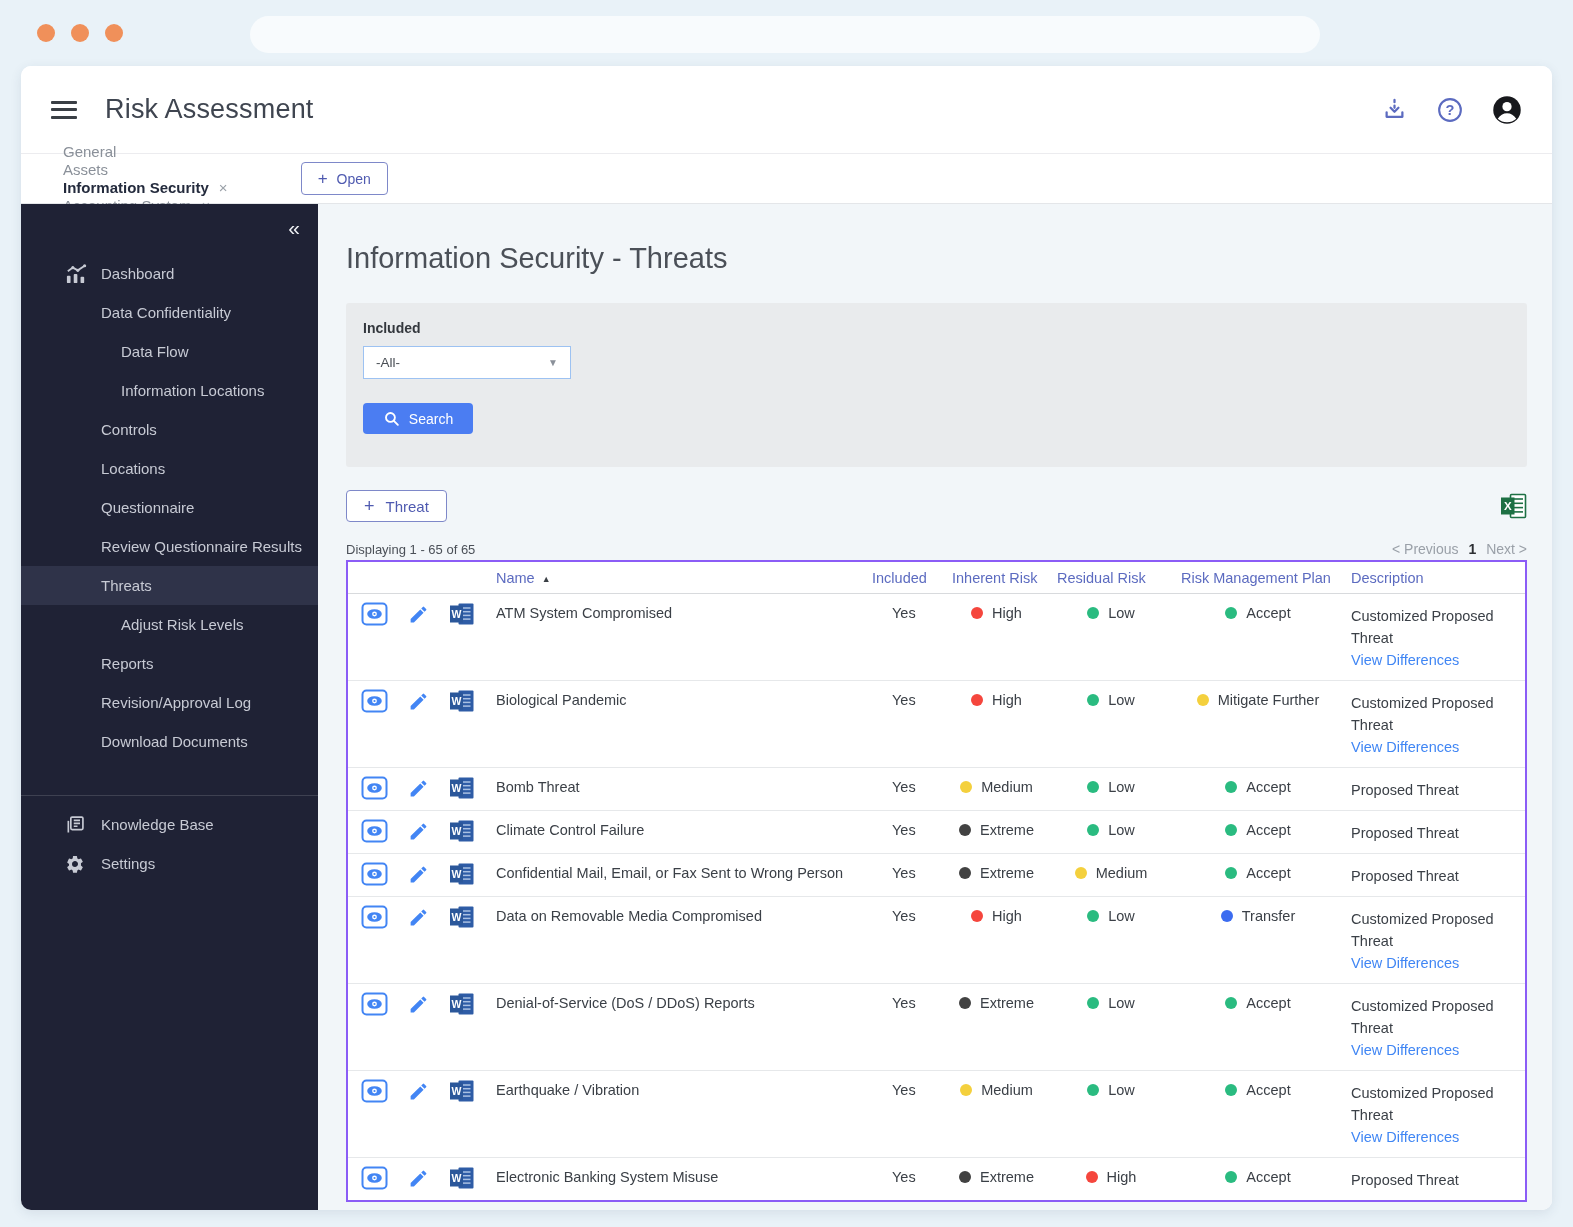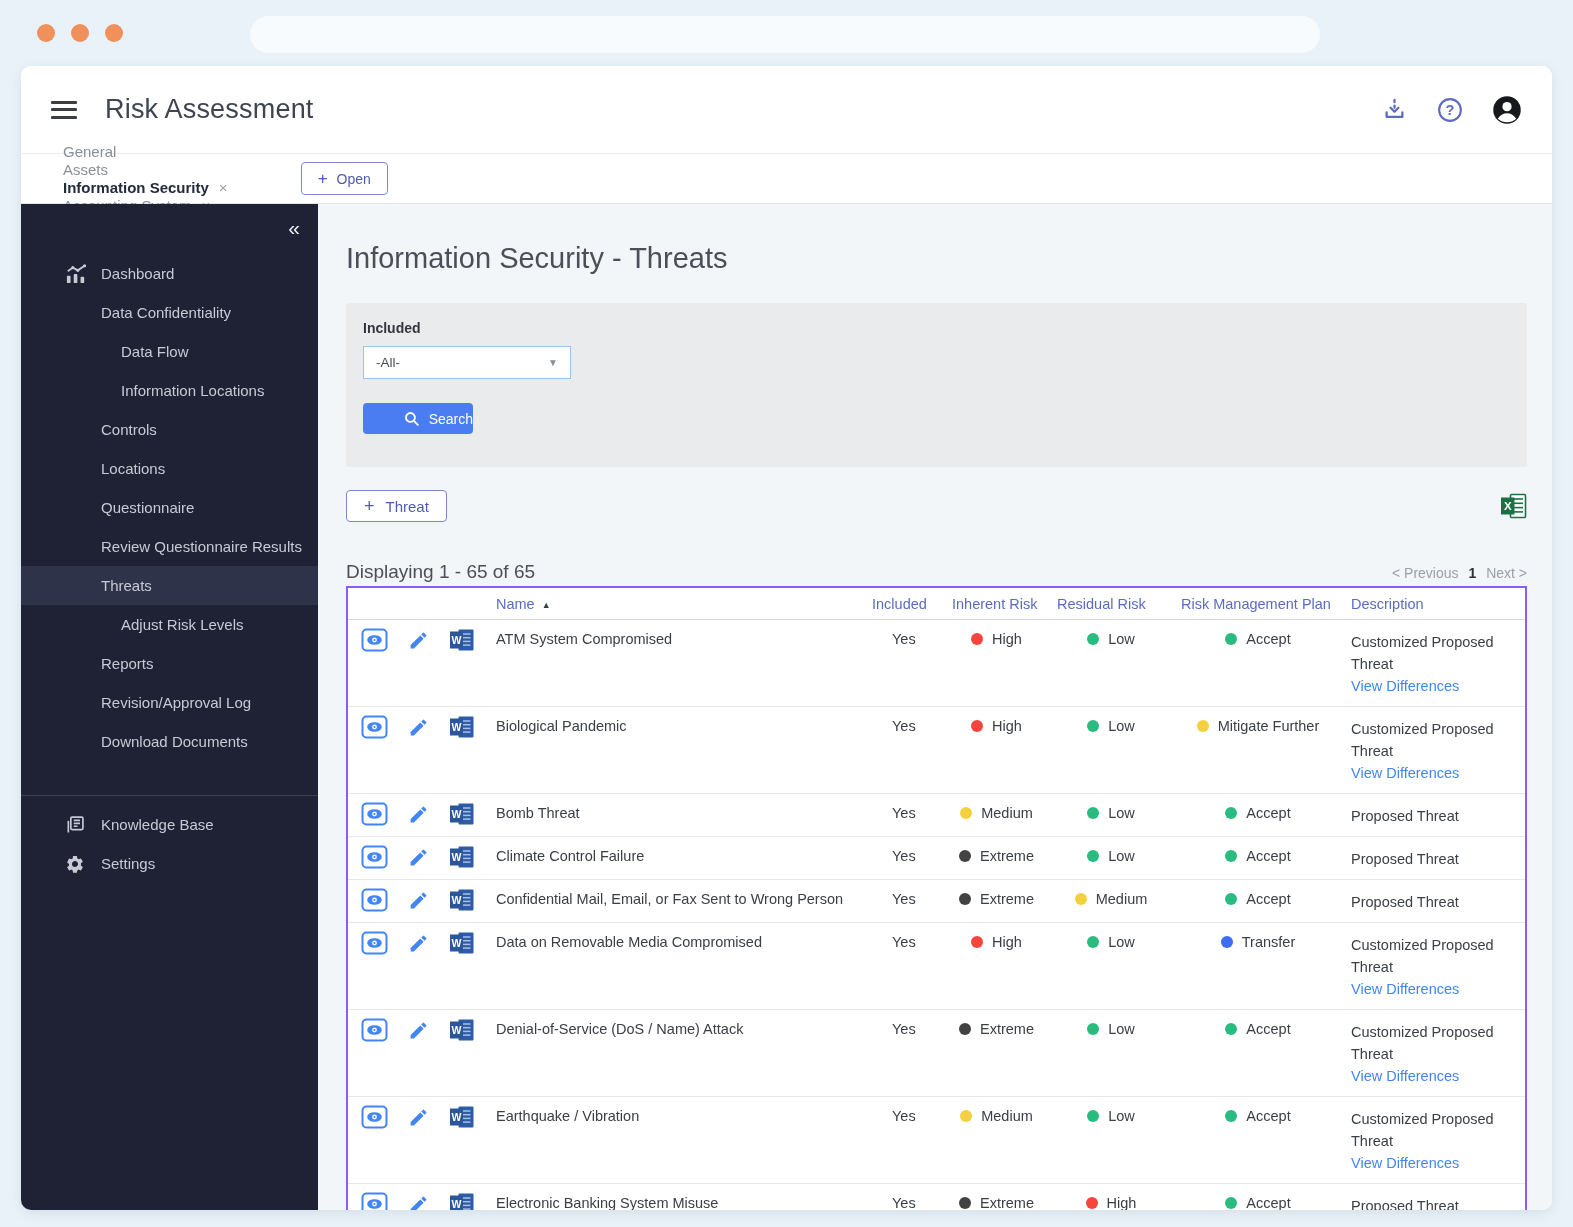--- a/index.html
+++ b/index.html
@@ -61,28 +61,28 @@
   .page-title { margin-top:38px; font-size:29px; font-weight:400; color:#4b5058; }
   .filter-panel { margin-top:28px; height:164px; background:#e9ebed; border-radius:3px;
     padding:17px 18px 0 17px; }
   .filter-label { font-size:14px; font-weight:700; color:#33373d; }
   .select-box { margin-top:10px; width:208px; height:33px; background:#fff;
     border:1.5px solid #9dc2f2; border-radius:0; position:relative; display:flex;
     align-items:center; padding-left:12px; font-size:13.5px; color:#4a4f55; cursor:pointer; }
   .select-box .caret { position:absolute; right:12px; color:#8a9099; font-size:10px; }
   .search-btn { margin-top:24px; width:110px; height:31px; background:#4b7df2; border:none;
     border-radius:4px; color:#fff; font-size:14px; display:inline-flex; align-items:center;
-    justify-content:flex-end; gap:9px; cursor:pointer; font-family:inherit; }
+    justify-content:center; gap:9px; cursor:pointer; font-family:inherit; }
   .toolbar-row { margin-top:23px; display:flex; align-items:center; justify-content:space-between; }
   .threat-btn { display:inline-flex; align-items:center; gap:11px; border:1px solid #7e88c9;
     border-radius:4px; background:#fff; color:#4f5ab0; font-size:15px; padding:6px 17px; cursor:pointer; }
   .threat-btn .plus { font-size:18px; line-height:1; }
   .excel-btn { display:flex; cursor:pointer; }
   .meta-row { margin-top:19px; display:flex; align-items:baseline; justify-content:space-between; }
-  .displaying { font-size:19px; color:#4b5058;margin-top:20px; }
+  .displaying { font-size:13px; color:#4b5058; }
   .pagination { font-size:14px; color:#9aa0a8;text-align:right; }
   .pagination .page-num { color:#2c2f33; font-weight:700; margin:0 6px; }
   .pagination .pg-prev, .pagination .pg-next { cursor:pointer; }
   
   .table-wrap { margin-top:3px; background:#fff; border:2px solid #8b5cf6; }
   table { width:100%; border-collapse:collapse; table-layout:fixed; }
   thead th { text-align:left; font-size:14.5px; font-weight:400; color:#5c6bc0;
     padding:8px 8px 7px 8px; border-bottom:1px solid #d8dadd; white-space:nowrap; cursor:pointer; }
   th.h-name .sort-arrow { color:#3a3f45; font-size:9px; margin-left:7px; vertical-align:1px; }
   tbody td { border-top:1px solid #e6e8ea; vertical-align:top; padding:9px 8px;
@@ -609,21 +609,21 @@
             <line x1="12.5" y1="6" x2="21.5" y2="6"></line>
             <line x1="12.5" y1="9.7" x2="21.5" y2="9.7"></line>
             <line x1="12.5" y1="13.4" x2="21.5" y2="13.4"></line>
             <line x1="12.5" y1="17.1" x2="21.5" y2="17.1"></line>
           </g>
           <rect x="1" y="3.5" width="13" height="17" fill="#2b579a"></rect>
           <text x="7.5" y="16" text-anchor="middle" font-size="10.5" font-weight="bold" fill="#fff" font-family="Liberation Sans, sans-serif">W</text>
         </svg>
       </span>
     </td>
-    <td class="c-name">Denial-of-Service (DoS / Name) Attack</td>
+    <td class="c-name">Denial-of-Service (DoS / DDoS) Reports</td>
     <td class="c-incl">Yes</td>
     <td class="c-dot">
       <span class="risk-dot" style="background: rgb(66, 66, 66);"></span><span class="dot-label">Extreme</span>
     </td>
     <td class="c-dot">
       <span class="risk-dot" style="background: rgb(42, 187, 128);"></span><span class="dot-label">Low</span>
     </td>
     <td class="c-dot">
       <span class="risk-dot" style="background: rgb(42, 187, 128);"></span><span class="dot-label">Accept</span>
     </td>

